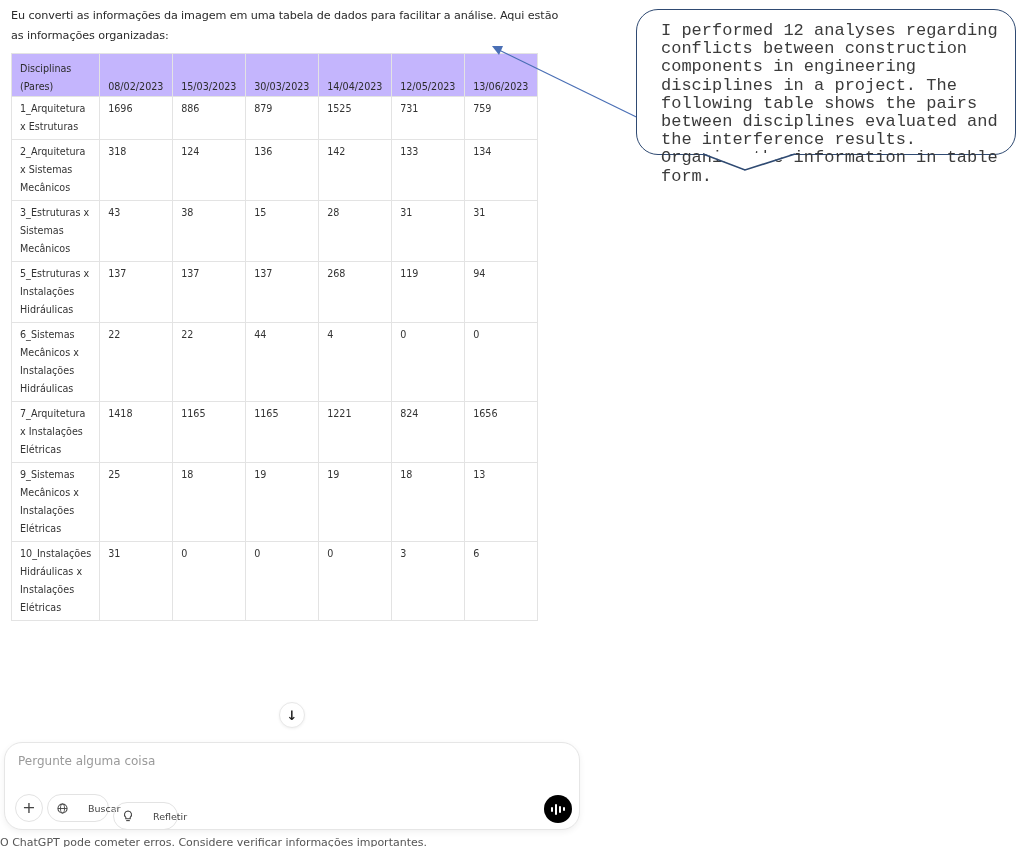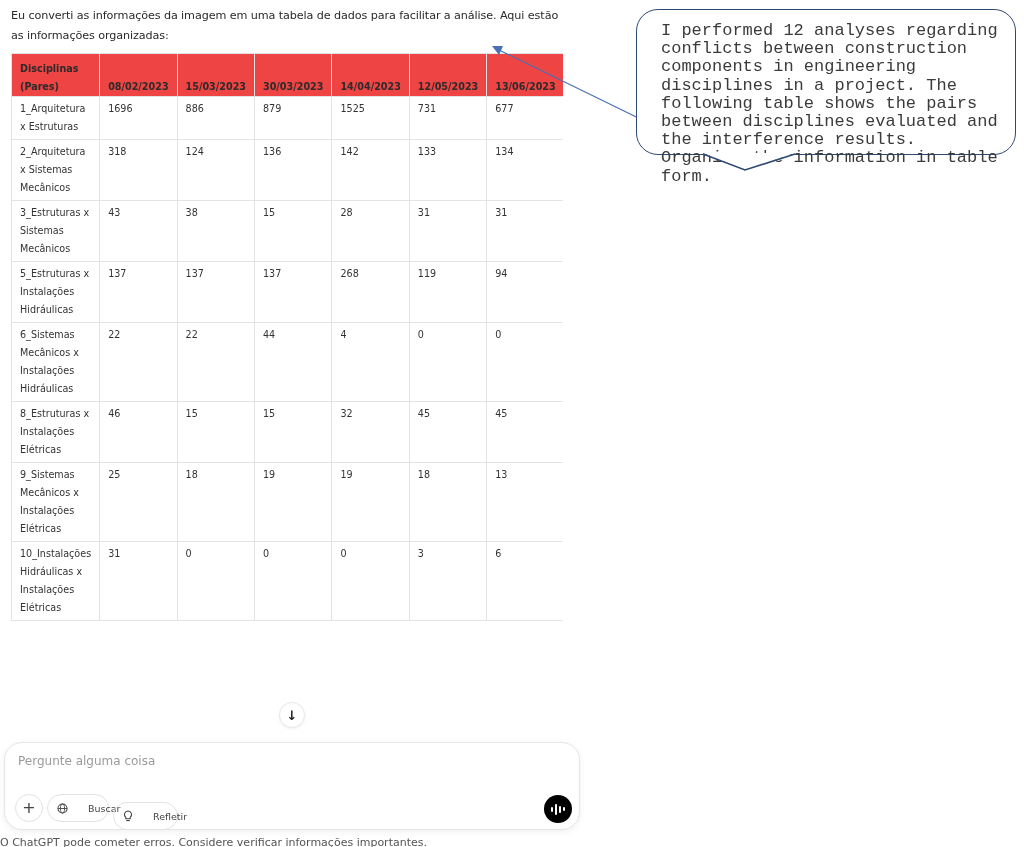--- a/index.html
+++ b/index.html
@@ -17,21 +17,21 @@
   }
   table.grid {
     border-collapse: collapse; table-layout: fixed;
     font-size: 9.6px; line-height: 18px; color: #333;
   }
   table.grid th, table.grid td {
     border: 1px solid #e3e3e3; vertical-align: top; text-align: left;
     padding: 3px 8px 3px 8px; white-space: normal; word-wrap: break-word;
   }
   table.grid thead th {
-    background: #ef4444; font-weight: bold; color: #2b2b2b; vertical-align: bottom;
+    background: #c4b5fd; font-weight: normal; color: #2b2b2b; vertical-align: bottom;
     padding-top: 4px; padding-bottom: 0; height: 43px;
   }
   table.grid tbody td { background: #ffffff; font-weight: normal; }
   col.c0 { width: 86px; }
   col.cd { width: 73px; }
 
   .scroll-down {
     position: absolute; left: 279px; top: 702px; width: 26px; height: 26px;
     border-radius: 50%; background: #fff; border: 1px solid #e8e8e8;
     box-shadow: 0 1px 3px rgba(0,0,0,0.06);
@@ -112,21 +112,21 @@
       </tr>
     </thead>
     <tbody id="tbody">
         <tr style="height: 43px;">
           <td>1_Arquitetura x Estruturas</td>
           <td>1696</td>
           <td>886</td>
           <td>879</td>
           <td>1525</td>
           <td>731</td>
-          <td>677</td>
+          <td>759</td>
         </tr>
         <tr style="height: 60px;">
           <td>2_Arquitetura x Sistemas Mecânicos</td>
           <td>318</td>
           <td>124</td>
           <td>136</td>
           <td>142</td>
           <td>133</td>
           <td>134</td>
         </tr>
@@ -151,27 +151,27 @@
         <tr style="height: 78px;">
           <td>6_Sistemas Mecânicos x Instalações Hidráulicas</td>
           <td>22</td>
           <td>22</td>
           <td>44</td>
           <td>4</td>
           <td>0</td>
           <td>0</td>
         </tr>
         <tr style="height: 61px;">
-          <td>8_Estruturas x Instalações Elétricas</td>
-          <td>46</td>
-          <td>15</td>
-          <td>15</td>
-          <td>32</td>
-          <td>45</td>
-          <td>45</td>
+          <td>7_Arquitetura x Instalações Elétricas</td>
+          <td>1418</td>
+          <td>1165</td>
+          <td>1165</td>
+          <td>1221</td>
+          <td>824</td>
+          <td>1656</td>
         </tr>
         <tr style="height: 78px;">
           <td>9_Sistemas Mecânicos x Instalações Elétricas</td>
           <td>25</td>
           <td>18</td>
           <td>19</td>
           <td>19</td>
           <td>18</td>
           <td>13</td>
         </tr>

